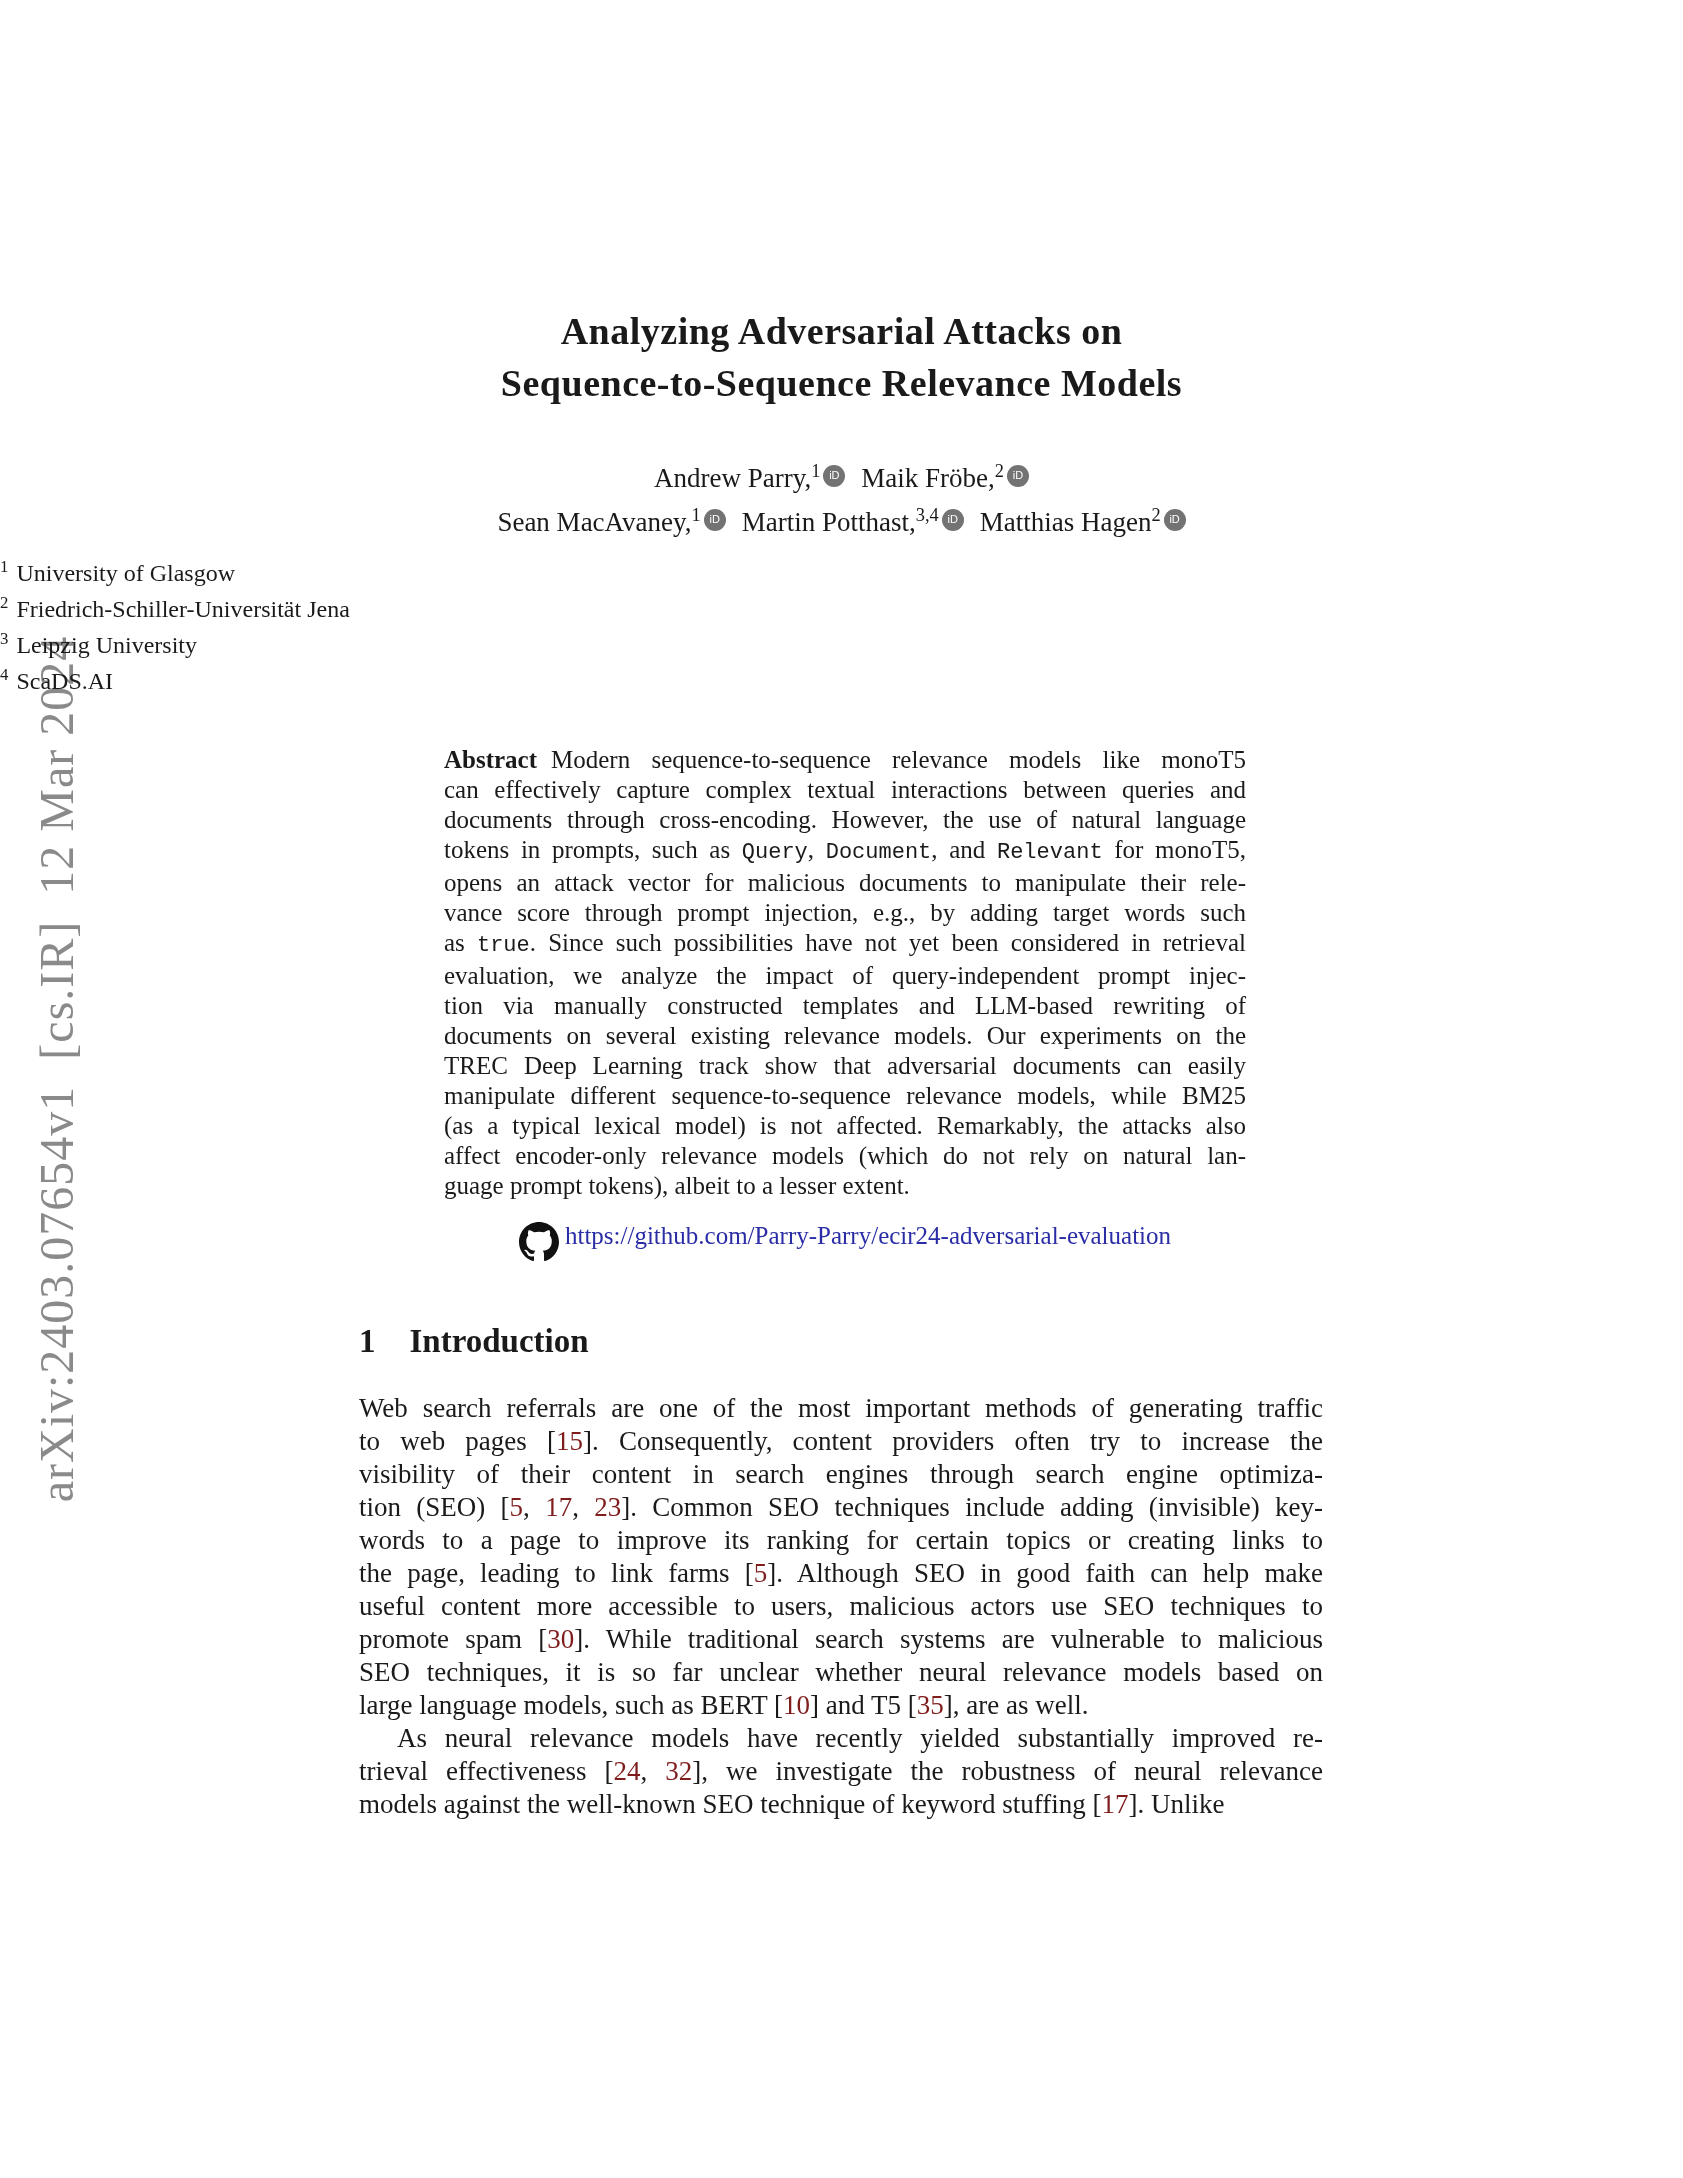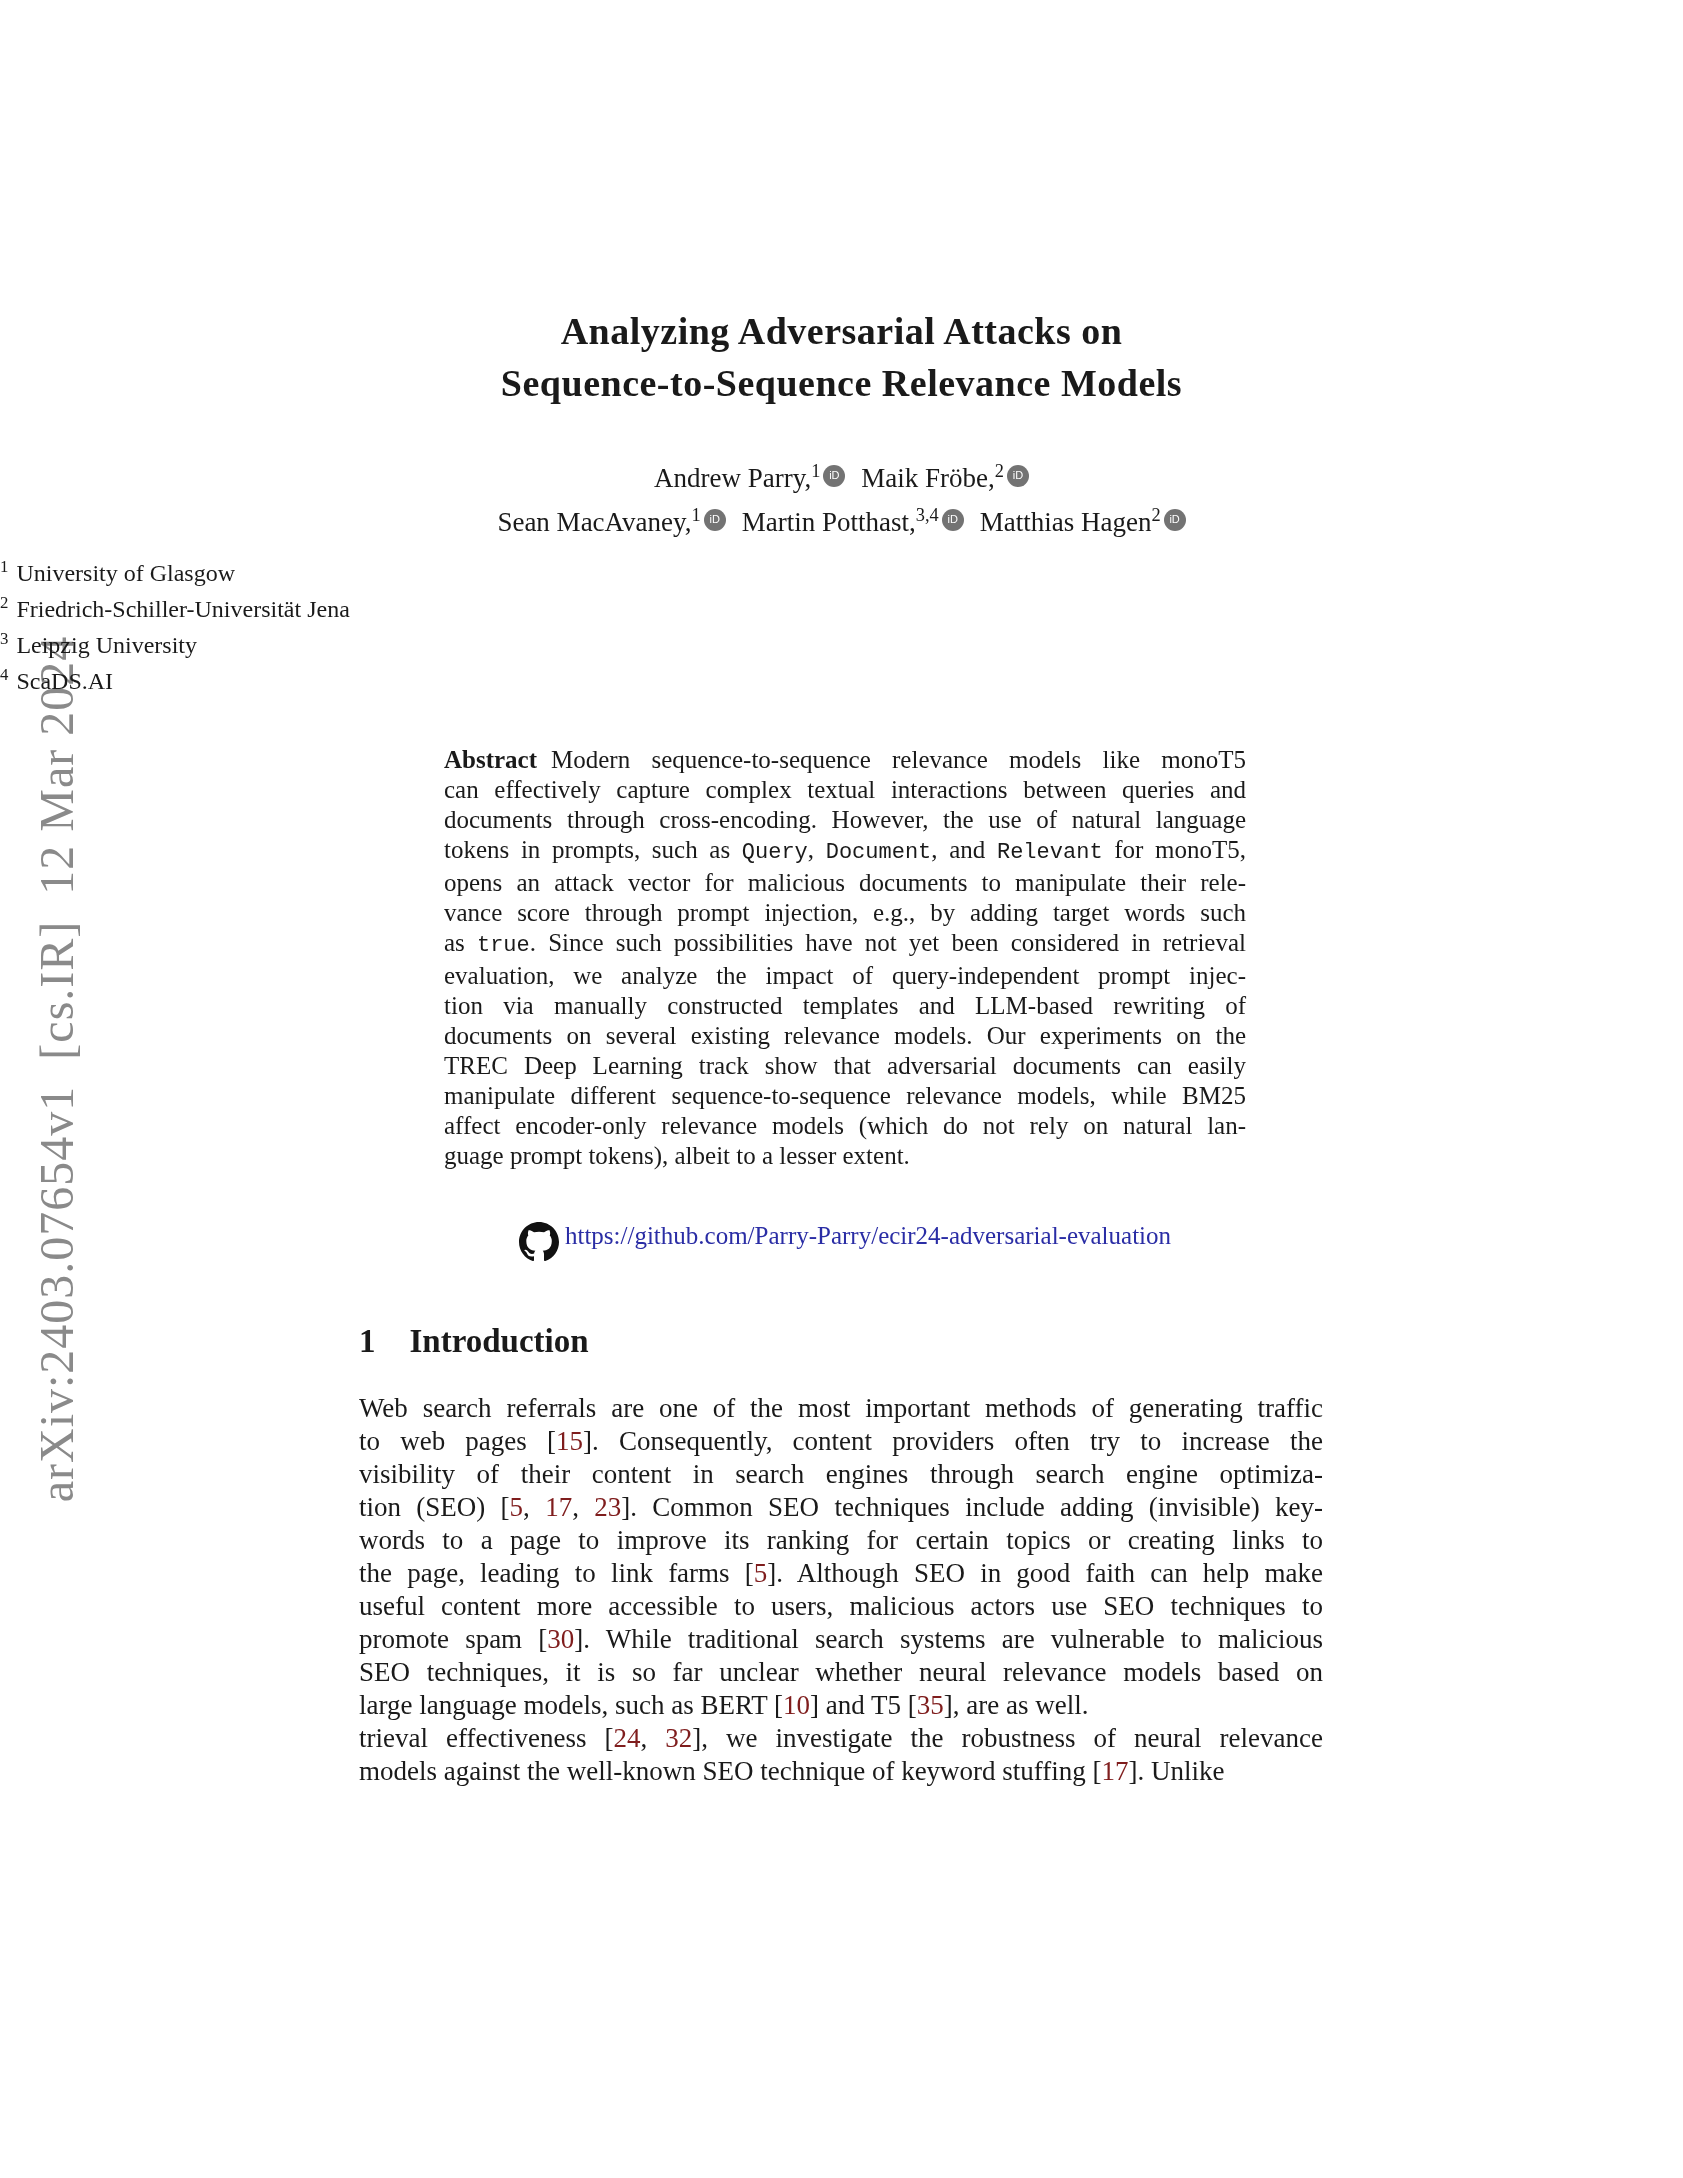--- a/index.html
+++ b/index.html
@@ -163,20 +163,21 @@
       <div class="tline"><span>documents through cross-encoding. However, the use of natural language</span></div>
       <div class="tline"><span>tokens in prompts, such as </span><span class="run-mono">Query</span><span>, </span><span class="run-mono">Document</span><span>, and </span><span class="run-mono">Relevant</span><span> for monoT5,</span></div>
       <div class="tline"><span>opens an attack vector for malicious documents to manipulate their rele-</span></div>
       <div class="tline"><span>vance score through prompt injection, e.g., by adding target words such</span></div>
       <div class="tline"><span>as </span><span class="run-mono">true</span><span>. Since such possibilities have not yet been considered in retrieval</span></div>
       <div class="tline"><span>evaluation, we analyze the impact of query-independent prompt injec-</span></div>
       <div class="tline"><span>tion via manually constructed templates and LLM-based rewriting of</span></div>
       <div class="tline"><span>documents on several existing relevance models. Our experiments on the</span></div>
       <div class="tline"><span>TREC Deep Learning track show that adversarial documents can easily</span></div>
       <div class="tline"><span>manipulate different sequence-to-sequence relevance models, while BM25</span></div>
+      <div class="tline"><span>(as a typical lexical model) is not affected. Remarkably, the attacks also</span></div>
       <div class="tline"><span>affect encoder-only relevance models (which do not rely on natural lan-</span></div>
       <div class="tline tline-last"><span>guage prompt tokens), albeit to a lesser extent.</span></div>
     </div>
 
   <div class="repo-row">
     <svg class="github-icon" viewBox="0 0 16 16" aria-hidden="true">
       <path fill="#111111" fill-rule="evenodd" d="M8 0C3.58 0 0 3.58 0 8c0 3.54 2.29 6.53 5.47 7.59.4.07.55-.17.55-.38 0-.19-.01-.82-.01-1.49-2.01.37-2.53-.49-2.69-.94-.09-.23-.48-.94-.82-1.13-.28-.15-.68-.52-.01-.53.63-.01 1.08.58 1.23.82.72 1.21 1.87.87 2.33.66.07-.52.28-.87.51-1.07-1.78-.2-3.64-.89-3.64-3.95 0-.87.31-1.59.82-2.15-.08-.2-.36-1.02.08-2.12 0 0 .67-.21 2.2.82.64-.18 1.32-.27 2-.27s1.36.09 2 .27c1.53-1.04 2.2-.82 2.2-.82.44 1.1.16 1.92.08 2.12.51.56.82 1.27.82 2.15 0 3.07-1.87 3.75-3.65 3.95.29.25.54.73.54 1.48 0 1.07-.01 1.93-.01 2.2 0 .21.15.46.55.38A8.013 8.013 0 0 0 16 8c0-4.42-3.58-8-8-8z"></path>
     </svg>
     <a class="repo-link">https://github.com/Parry-Parry/ecir24-adversarial-evaluation</a>
   </div>
@@ -189,18 +190,19 @@
       <div class="tline"><span>Web search referrals are one of the most important methods of generating traffic</span></div>
       <div class="tline"><span>to web pages [</span><span class="run-cite">15</span><span>]. Consequently, content providers often try to increase the</span></div>
       <div class="tline"><span>visibility of their content in search engines through search engine optimiza-</span></div>
       <div class="tline"><span>tion (SEO) [</span><span class="run-cite">5</span><span>, </span><span class="run-cite">17</span><span>, </span><span class="run-cite">23</span><span>]. Common SEO techniques include adding (invisible) key-</span></div>
       <div class="tline"><span>words to a page to improve its ranking for certain topics or creating links to</span></div>
       <div class="tline"><span>the page, leading to link farms [</span><span class="run-cite">5</span><span>]. Although SEO in good faith can help make</span></div>
       <div class="tline"><span>useful content more accessible to users, malicious actors use SEO techniques to</span></div>
       <div class="tline"><span>promote spam [</span><span class="run-cite">30</span><span>]. While traditional search systems are vulnerable to malicious</span></div>
       <div class="tline"><span>SEO techniques, it is so far unclear whether neural relevance models based on</span></div>
       <div class="tline tline-last"><span>large language models, such as BERT [</span><span class="run-cite">10</span><span>] and T5 [</span><span class="run-cite">35</span><span>], are as well.</span></div>
+      <div class="tline tline-indent"><span>As neural relevance models have recently yielded substantially improved re-</span></div>
       <div class="tline"><span>trieval effectiveness [</span><span class="run-cite">24</span><span>, </span><span class="run-cite">32</span><span>], we investigate the robustness of neural relevance</span></div>
       <div class="tline tline-last"><span>models against the well-known SEO technique of keyword stuffing [</span><span class="run-cite">17</span><span>]. Unlike</span></div>
     </div>
 
 </div>
 
 
 </body></html>

